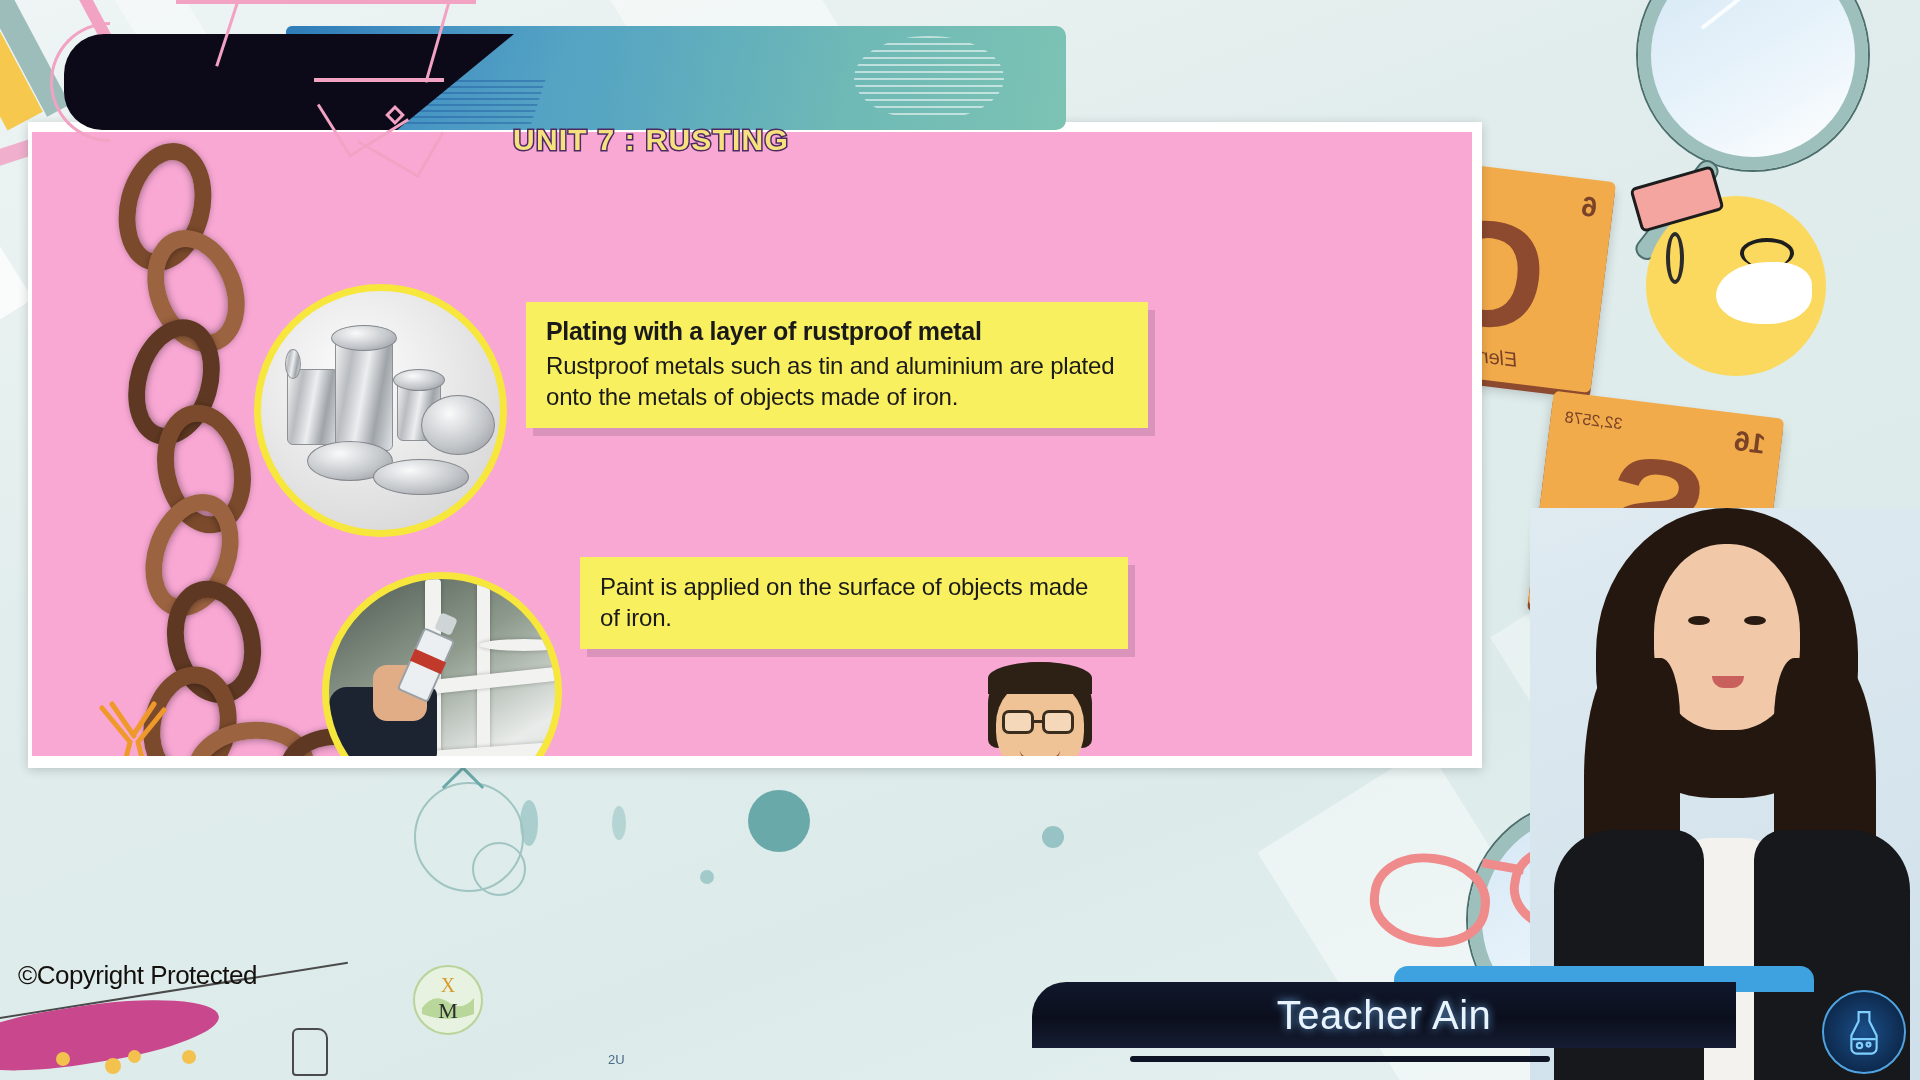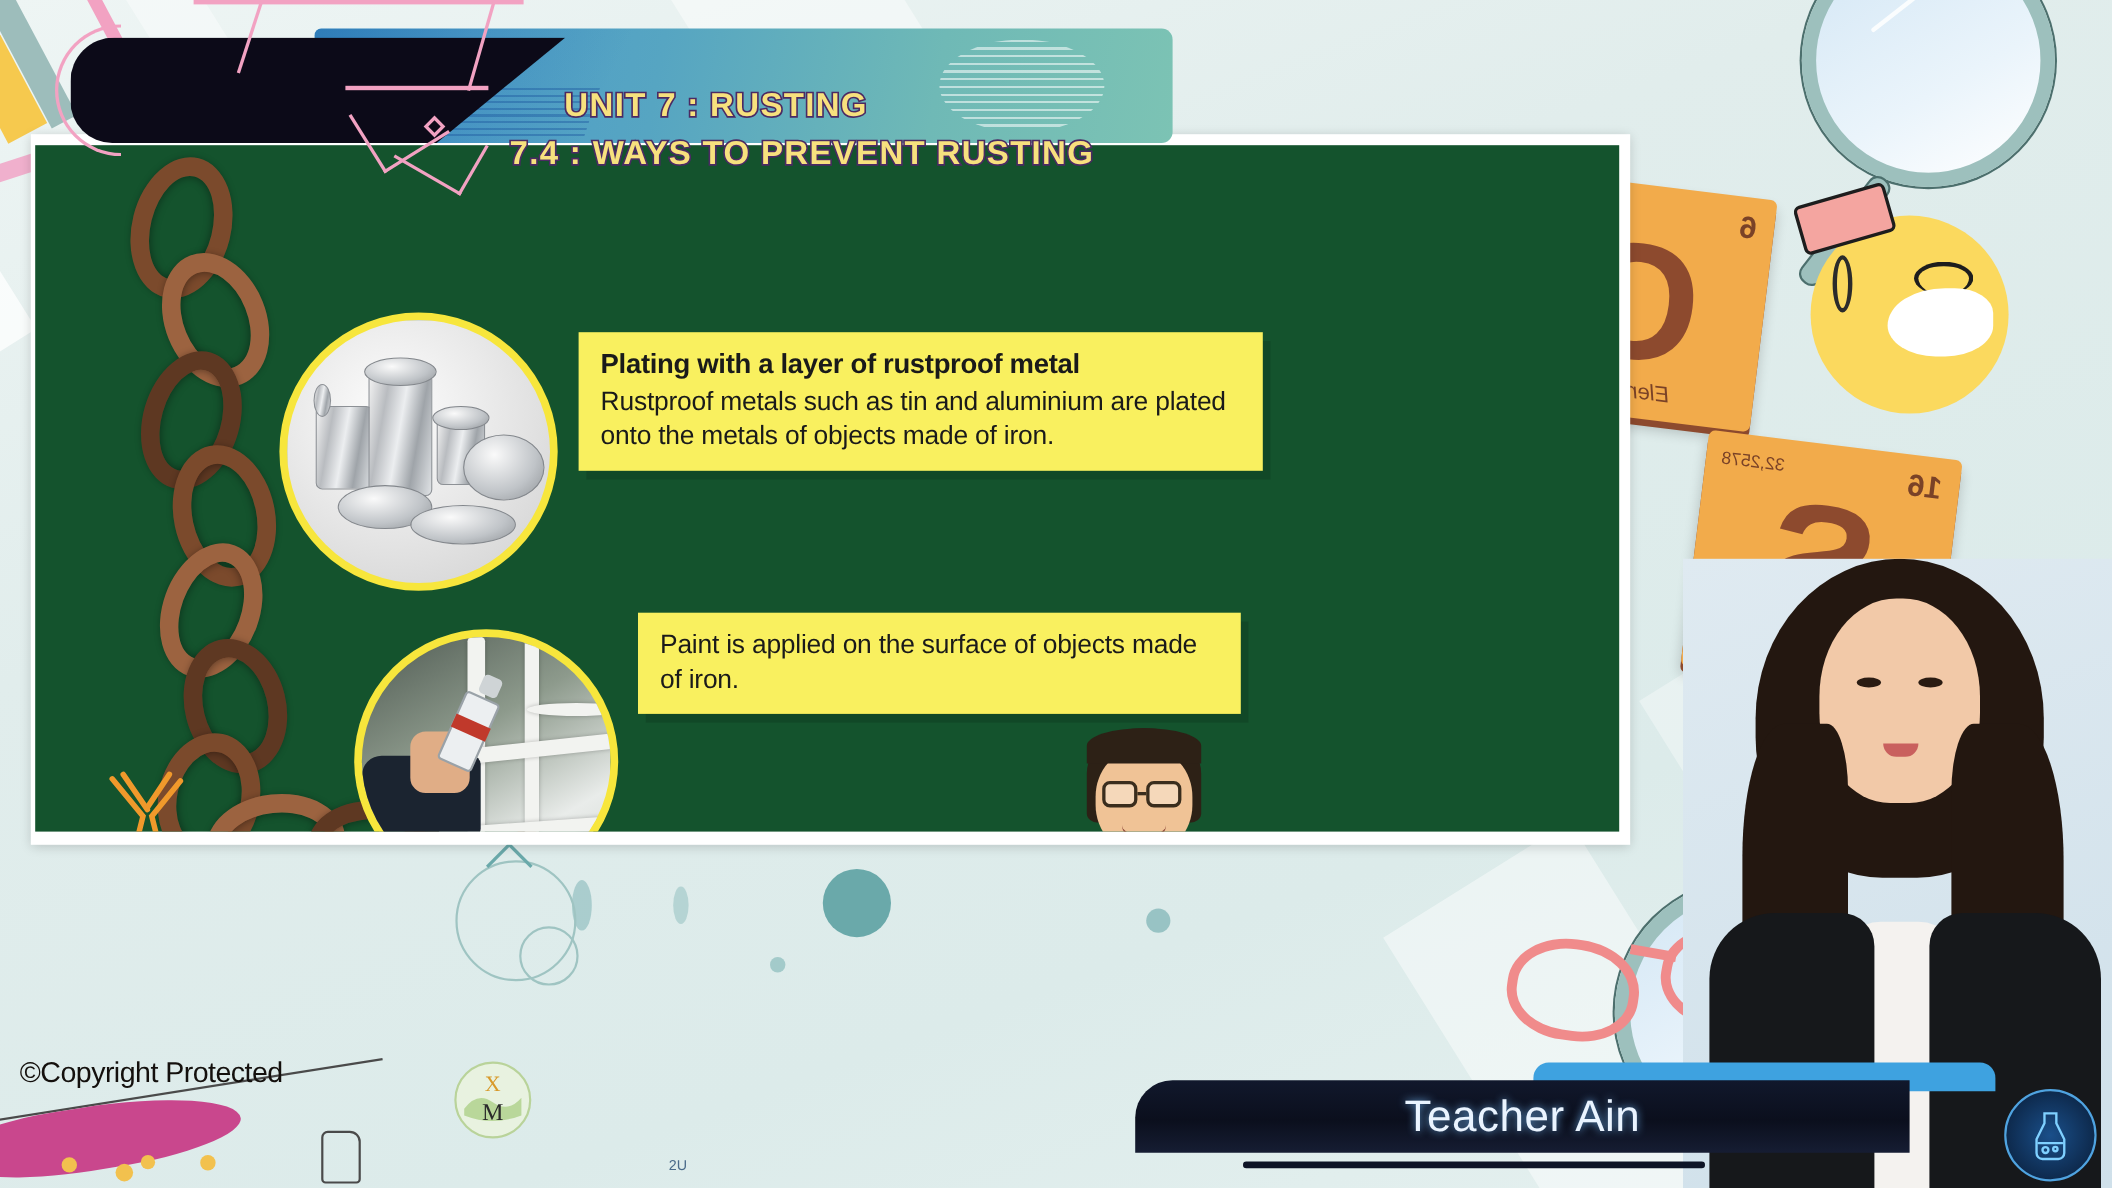--- a/index.html
+++ b/index.html
@@ -123,21 +123,21 @@
 
   
   #slide {
     position:absolute; left:28px; top:122px; width:1454px; height:646px;
     background:#ffffff;
     box-shadow: 0 2px 10px rgba(0,0,0,.18);
     z-index:10;
   }
   #slide-inner {
     position:absolute; left:4px; top:10px; right:10px; bottom:12px;
-    background:#14532d; overflow:hidden;
+    background:#f9a8d4; overflow:hidden;
   }
 
   
   .chain-link {
     position:absolute;
     border-radius:50%;
     border:17px solid #7b4a2c;
     background:transparent;
     box-shadow: inset 0 0 9px rgba(0,0,0,.45), 0 0 6px rgba(0,0,0,.25);
   }
@@ -451,21 +451,20 @@
 
 <div id="header">
   <div id="header-bar">
     <div class="sheen"></div>
     <div class="hstripes"></div>
     <div class="hstripes2"></div>
   </div>
 
   <div id="title-lines">
     <div class="unit-title l1">UNIT 7 : RUSTING</div>
-    <div class="unit-title l2">7.4 : WAYS TO PREVENT RUSTING</div>
   </div>
 
   <div id="header-black"></div>
 
   <div class="pink-line" style="left:14px;top:-4px;width:60px;height:120px;border-right:none;border-radius:60px 0 0 60px;"></div>
   <div class="pink-line" style="left:140px;top:-26px;width:300px;height:0;border-top:none;border-left:none;border-right:none;border-bottom:4px solid #f2a2c2;transform:rotate(0deg);"></div>
   <div class="pink-line" style="left:190px;top:-28px;width:0;height:70px;border-top:none;border-bottom:none;border-right:none;transform:rotate(18deg);"></div>
   <div class="pink-line" style="left:400px;top:-26px;width:0;height:84px;border-top:none;border-bottom:none;border-right:none;transform:rotate(16deg);"></div>
   <div class="pink-line" style="left:278px;top:52px;width:130px;height:0;border-top:none;border-left:none;border-right:none;border-bottom:4px solid #f2a2c2;"></div>
   <div class="pink-line" style="left:292px;top:56px;width:70px;height:62px;border-top:none;border-right:none;transform:rotate(-32deg);"></div>

